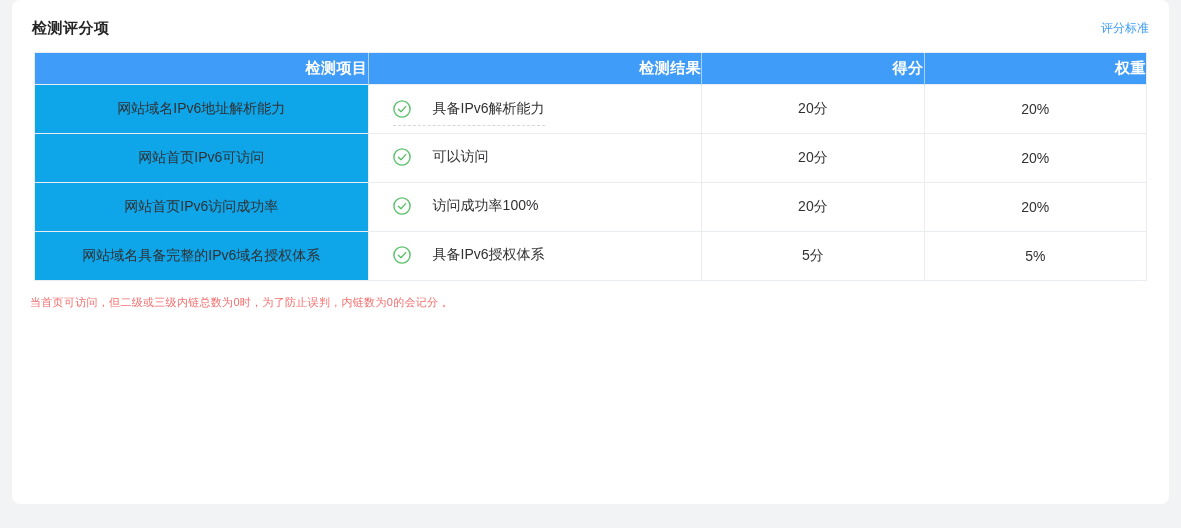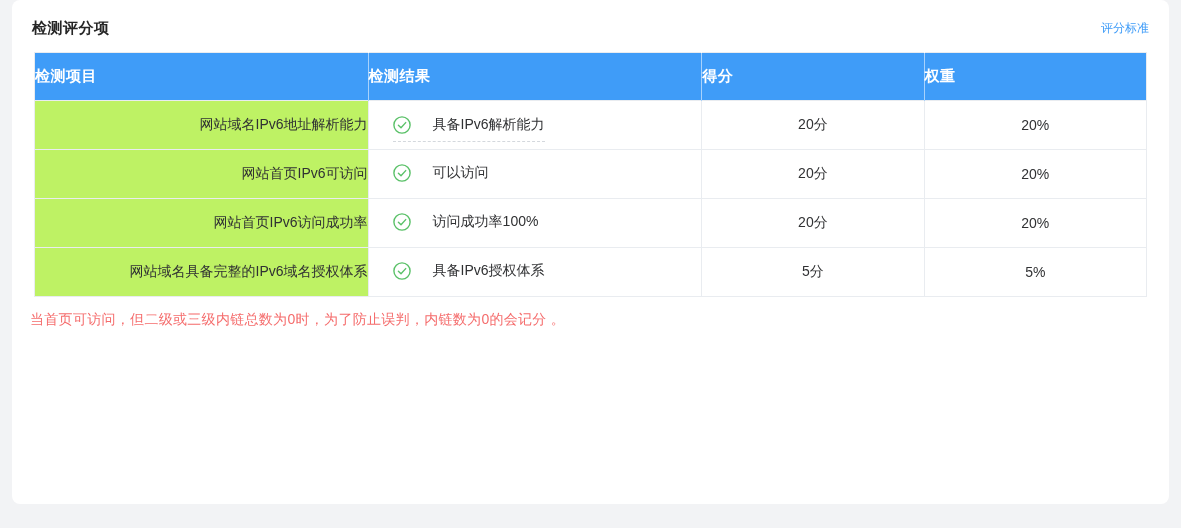--- a/index.html
+++ b/index.html
@@ -41,56 +41,56 @@
     margin: 0 4px;
     border-collapse: collapse;
     table-layout: fixed;
     border: 1px solid #e9ecf0;
   }
   .detect-table th {
     background: var(--accent, #3f9cf8);
     color: #ffffff;
     font-size: 15px;
     font-weight: 700;
-    height: 48px;
-    text-align: left;
+    height: 32px;
+    text-align: right;
     letter-spacing: 0.5px;
     border-right: 1px solid rgba(255,255,255,0.55);
   }
   .detect-table th:last-child { border-right: none; }
   .detect-table td {
     height: 49px;
     font-size: 14px;
     color: #303133;
     border: 1px solid #e9ecf0;
     vertical-align: middle;
   }
   td.c-item {
-    background: #bef264;
-    text-align: right;
+    background: #0ea5e9;
+    text-align: center;
     padding-left: 0;
   }
   td.c-result { text-align: left; padding-left: 24px; }
   td.c-score, td.c-weight { text-align: center; }
   .result-wrap {
     display: inline-flex;
     align-items: center;
     gap: 22px;
   }
   .result-wrap.dashed {
     border-bottom: 1px dashed #d4d8dd;
     padding-bottom: 7px;
     position: relative;
     top: 4px;
   }
   .check-icon { display: inline-flex; width: 18px; height: 18px; }
   .check-icon svg { width: 18px; height: 18px; stroke: var(--success, #5ac168); }
   .note {
     margin: 14px 0 0 0;
-    font-size: 14px;
+    font-size: 11px;
     color: var(--danger, #f56c6c);
     letter-spacing: 0.3px;
   }
 </style>
 </head>
 <body>
 
 <div class="card">
   <div class="card-header">
     <div class="card-title">检测评分项</div>

